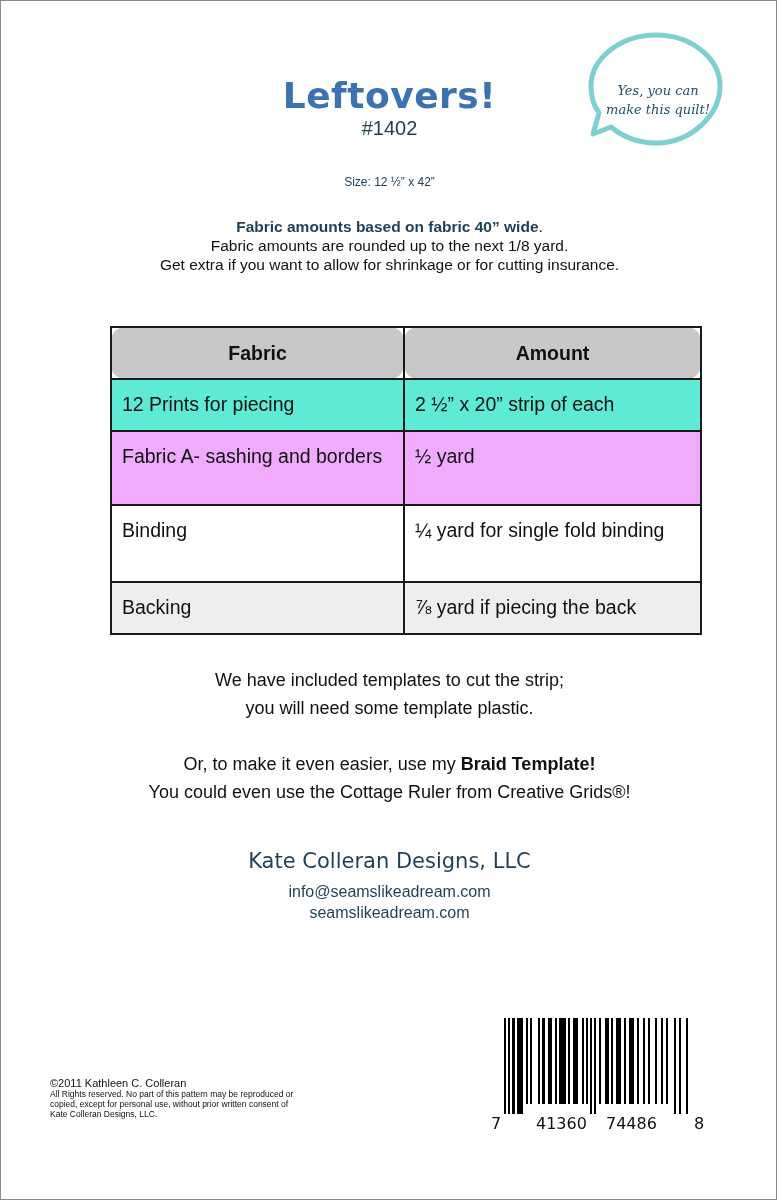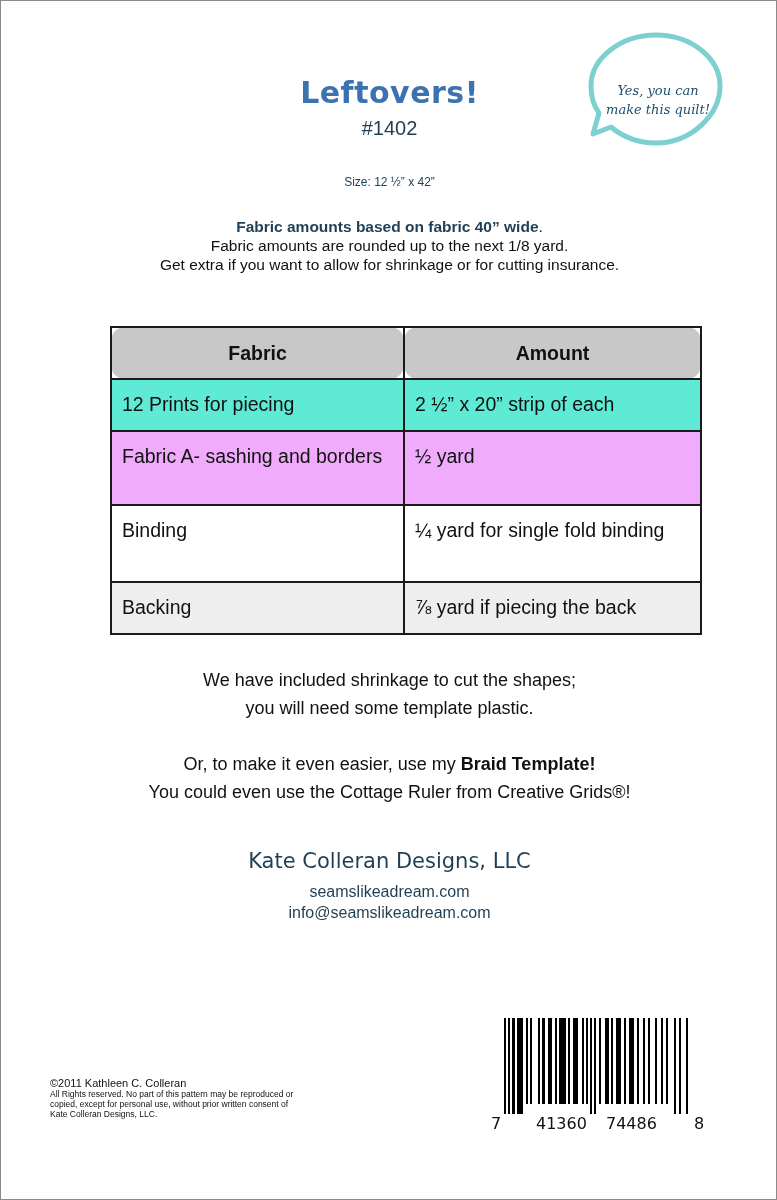--- a/index.html
+++ b/index.html
@@ -7,21 +7,21 @@
       width: 777px; height: 1200px; background: #ffffff;
       font-family: "Liberation Sans", "DejaVu Sans", sans-serif;
       color: #111; position: relative; overflow: hidden;
     }
     .page {
       position: absolute; left: 0; top: 0; width: 775px; height: 1198px;
       border: 1px solid #8a8a8a; background: #fff;
     }
     .title {
       position: absolute; left: 0; width: 777px; top: 74px; text-align: center;
-      font-family: "DejaVu Sans", sans-serif; font-size: 30px; font-weight: bold;
+      font-family: "DejaVu Sans", sans-serif; font-size: 36px; font-weight: bold;
       color: #3d72b0; letter-spacing: 0.5px;
     }
     .pattern-no {
       position: absolute; left: 0; width: 777px; top: 116px; text-align: center;
       font-size: 20px; color: #1e4157;
     }
     .bubble {
       position: absolute; left: 586px; top: 30px; width: 138px; height: 118px;
     }
     .bubble svg { position: absolute; left: 0; top: 0; }
@@ -134,33 +134,33 @@
       </tr>
       <tr class="r3">
         <td>Backing</td>
         <td>⅞ yard if piecing the back</td>
       </tr>
     </tbody>
   </table>
 
   <div class="notes">
     <p>
-      <span>We have included shrinkage to cut the shapes;</span><br>
+      <span>We have included templates to cut the strip;</span><br>
       <span>you will need some template plastic.</span>
     </p>
     <p style="margin-bottom:0">
       <span>Or, to make it even easier, use my </span><b>Braid Template!</b><br>
       <span>You could even use the Cottage Ruler from Creative Grids®!</span>
     </p>
   </div>
 
   <div class="company">Kate Colleran Designs, LLC</div>
   <div class="links">
+    <div>info@seamslikeadream.com</div>
     <div>seamslikeadream.com</div>
-    <div>info@seamslikeadream.com</div>
   </div>
 
   <div class="copyright">
     <div class="main">©2011 Kathleen C. Colleran</div>
     <div class="fine">
       <div>All Rights reserved. No part of this pattern may be reproduced or</div>
       <div>copied, except for personal use,  without prior written consent of</div>
       <div>Kate Colleran Designs, LLC.</div>
     </div>
   </div>

